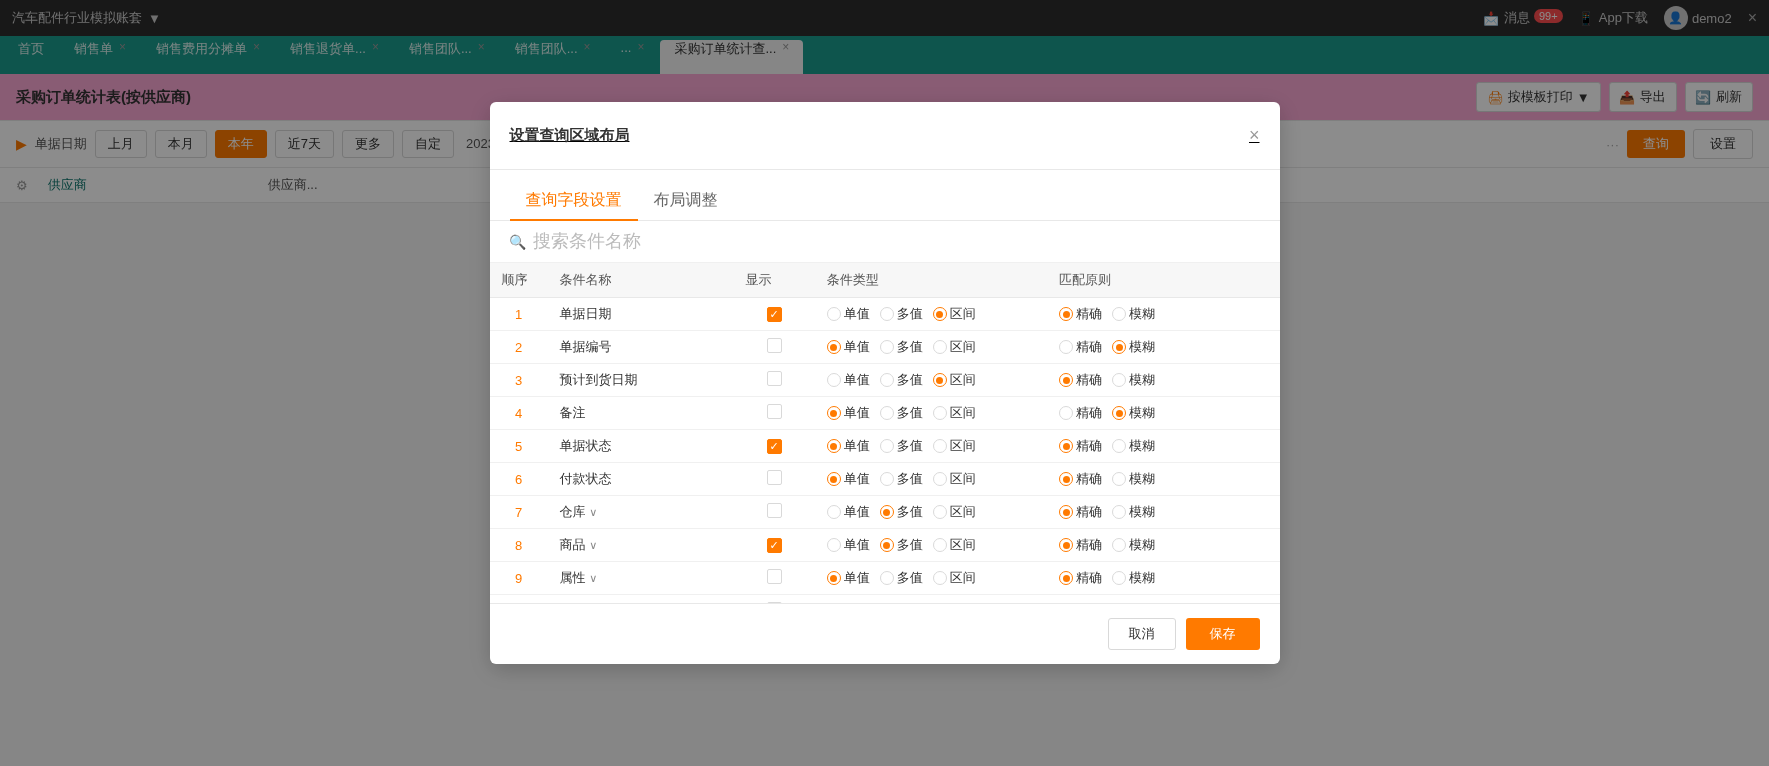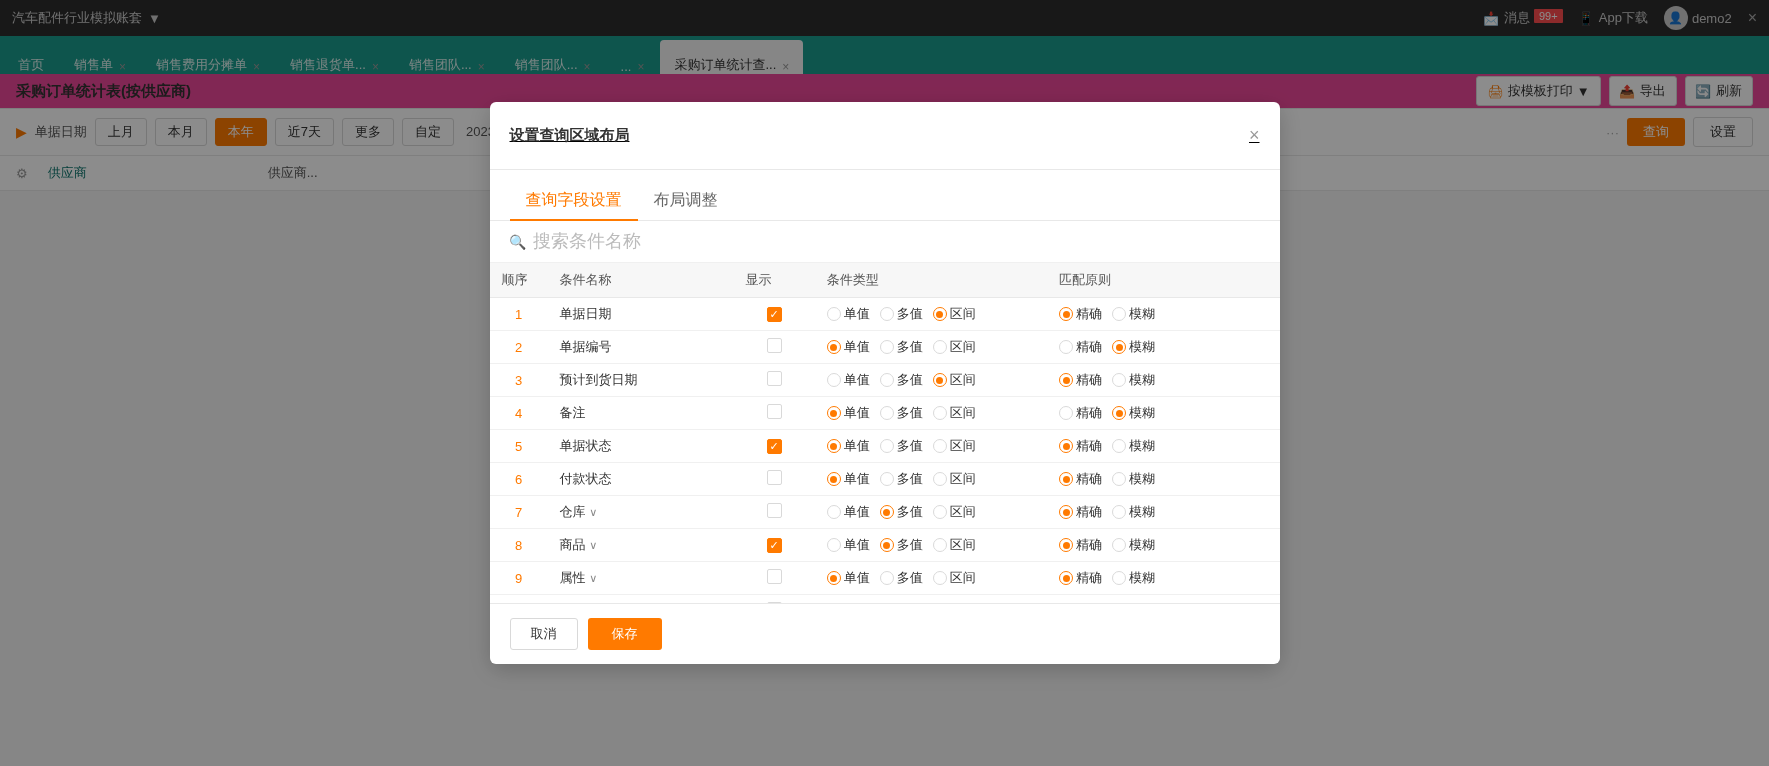--- a/index.html
+++ b/index.html
@@ -13,40 +13,40 @@
       align-items: center;
       justify-content: space-between;
       padding: 0 12px;
       color: #ccc;
     }
     .top-bar-left { font-size: 13px; display: flex; align-items: center; gap: 6px; }
     .top-bar-right { display: flex; align-items: center; gap: 16px; font-size: 13px; }
     .top-bar-right .badge {
       background: #ff4d4f;
       color: #fff;
-      border-radius: 1px;
+      border-radius: 7px;
       padding: 1px 5px;
       font-size: 11px;
       position: relative;
       top: -2px;
     }
     .close-x { cursor: pointer; color: #aaa; font-size: 16px; }
 
     
     .tab-bar {
       background: #1a9b8c;
       height: 38px;
       display: flex;
       align-items: stretch;
       padding: 0 4px;
       gap: 2px;
     }
     .tab-item {
       display: flex;
-      align-items: flex-end;
+      align-items: flex-start;
       padding: 0 14px;
       color: rgba(255,255,255,0.85);
       font-size: 13px;
       cursor: pointer;
       border-radius: 4px 4px 0 0;
       gap: 6px;
       margin-top: 4px;
     }
     .tab-item.active {
       background: #f5f5f5;
@@ -57,22 +57,22 @@
     
     .page-content {
       background: #f5f5f5;
       min-height: calc(766px - 74px);
       position: relative;
       padding: 0;
     }
 
     
     .page-header {
-      background: #ec4899;
-      padding: 2px 16px;
+      background: #f9a8d4;
+      padding: 8px 16px;
       display: flex;
       align-items: center;
       justify-content: space-between;
       border-bottom: 1px solid #e8e8e8;
     }
     .page-title { font-size: 15px; font-weight: bold; color: #333; }
     .page-actions { display: flex; align-items: center; gap: 8px; }
 
     
     .toolbar {
@@ -266,20 +266,21 @@
     .table-scroll {
       overflow-y: auto;
       max-height: 340px;
       flex: 1;
     }
 
     
     .modal-footer {
       padding: 14px 20px;
       display: flex;
+      justify-content: flex-end;
       gap: 10px;
       border-top: 1px solid #e8e8e8;
     }
     .btn-cancel {
       padding: 6px 20px;
       border: 1px solid #d9d9d9;
       border-radius: 3px;
       background: #fff;
       cursor: pointer;
       font-size: 13px;

